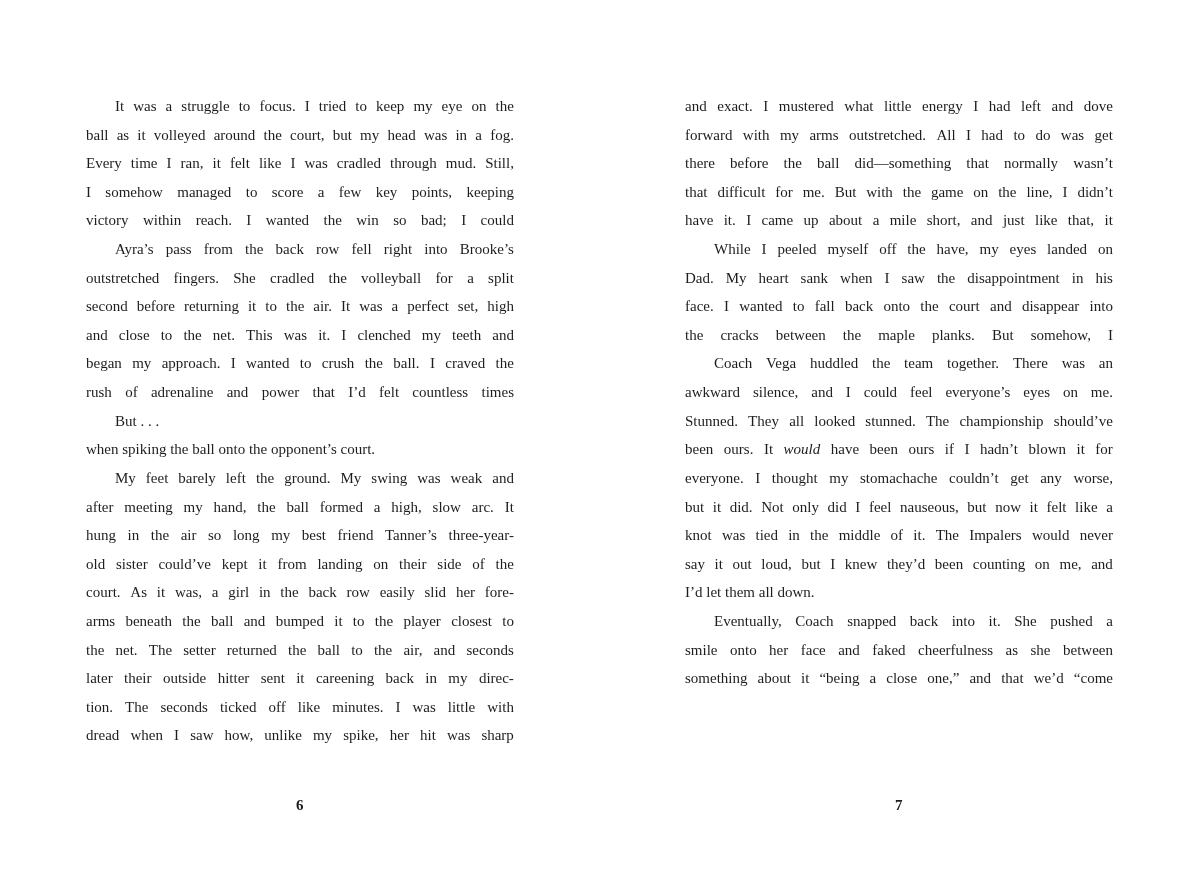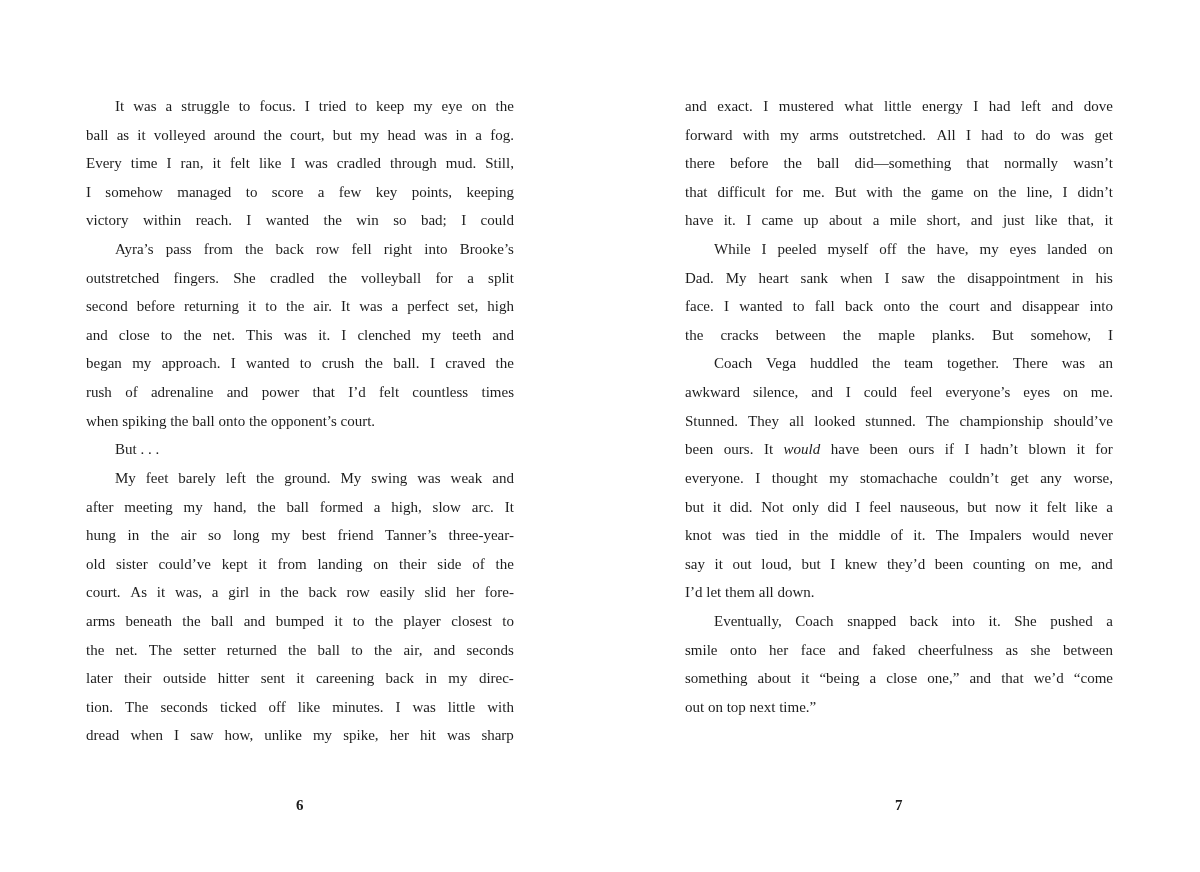--- a/index.html
+++ b/index.html
@@ -211,22 +211,22 @@
           <span>of</span>
           <span>adrenaline</span>
           <span>and</span>
           <span>power</span>
           <span>that</span>
           <span>I’d</span>
           <span>felt</span>
           <span>countless</span>
           <span>times</span>
         </div>
+        <div class="line indent para-end">But . . .</div>
         <div class="line para-end">when spiking the ball onto the opponent’s court.</div>
-        <div class="line indent para-end">But . . .</div>
         <div class="line indent justified">
           <span>My</span>
           <span>feet</span>
           <span>barely</span>
           <span>left</span>
           <span>the</span>
           <span>ground.</span>
           <span>My</span>
           <span>swing</span>
           <span>was</span>
@@ -619,18 +619,17 @@
           <span>it</span>
           <span>“being</span>
           <span>a</span>
           <span>close</span>
           <span>one,”</span>
           <span>and</span>
           <span>that</span>
           <span>we’d</span>
           <span>“come</span>
         </div>
-        <div class="line para-end">out on top next time.”</div>
       </div>
     <div class="folio">7</div>
   </div>
 
 </div>
 
 </body></html>

